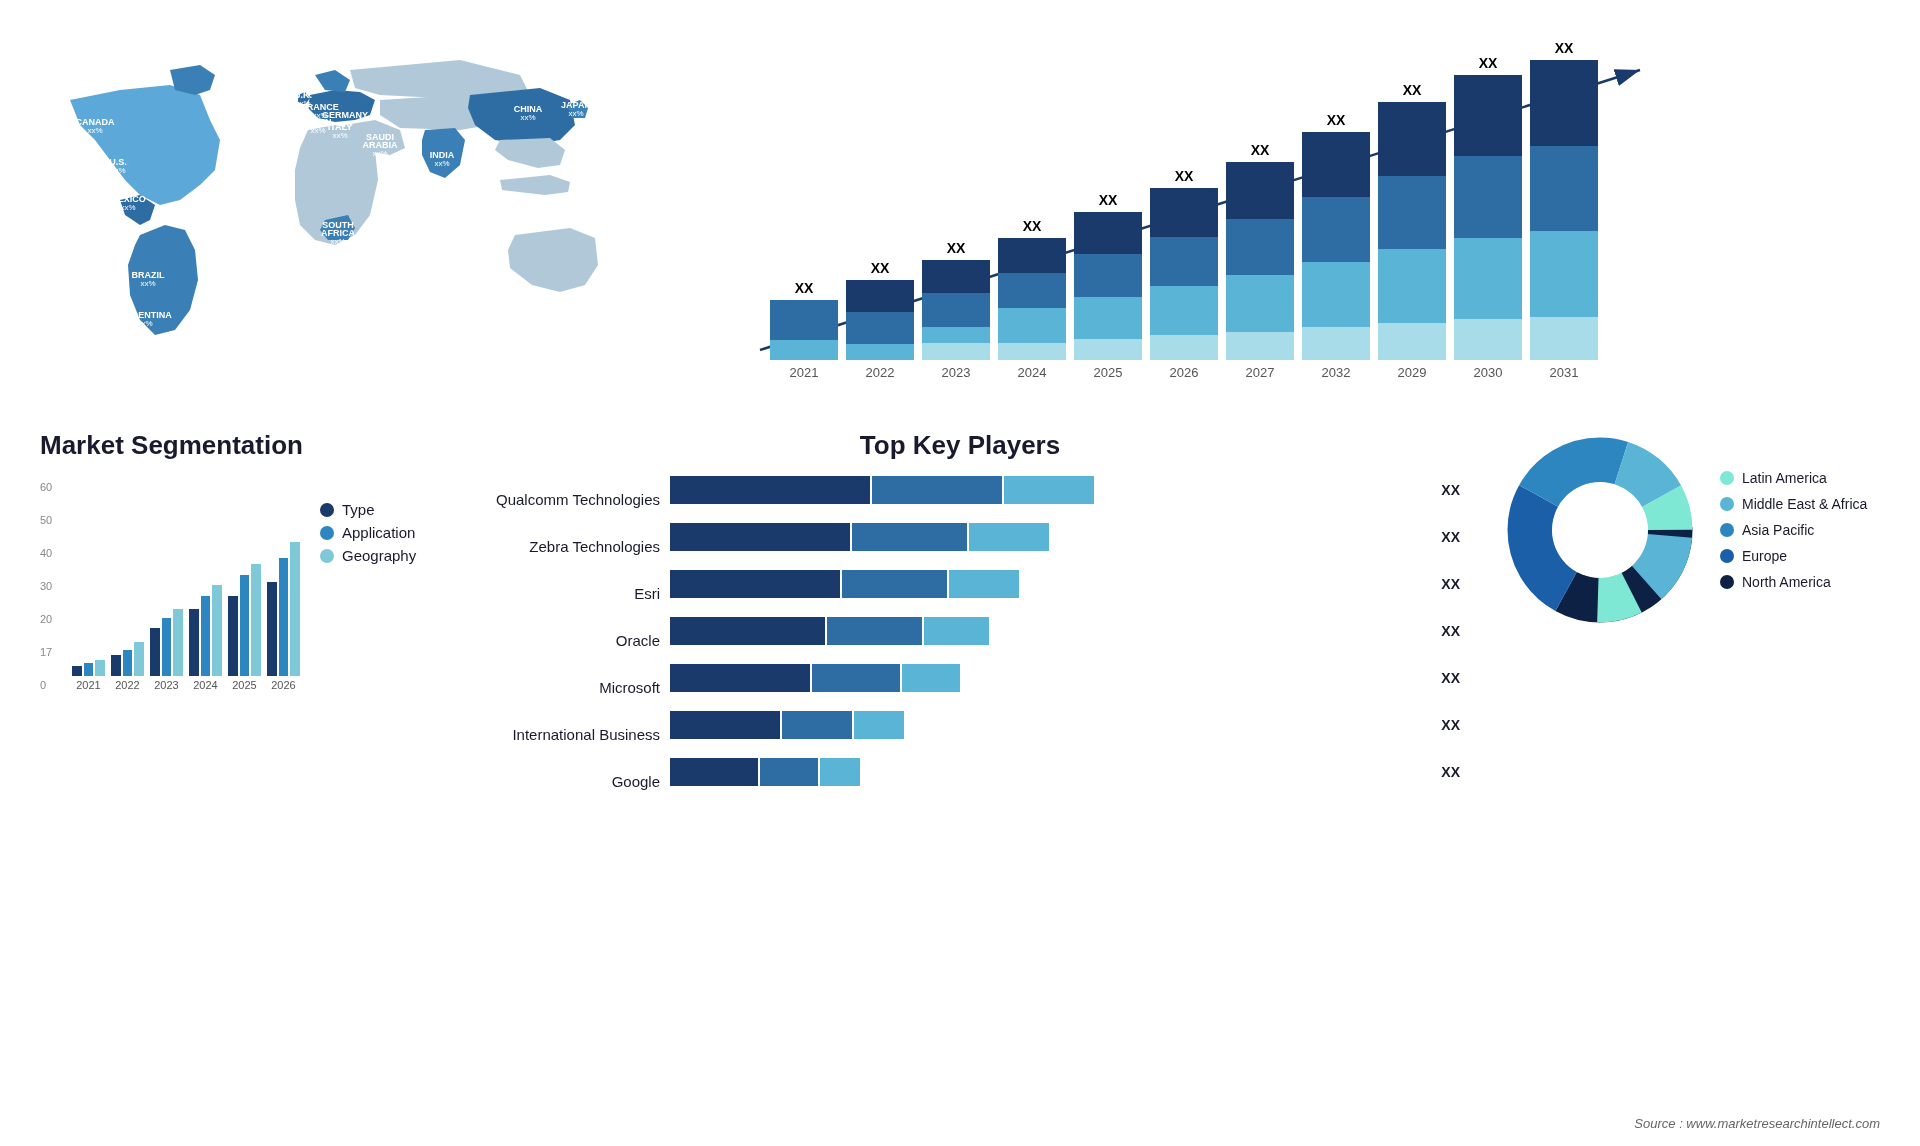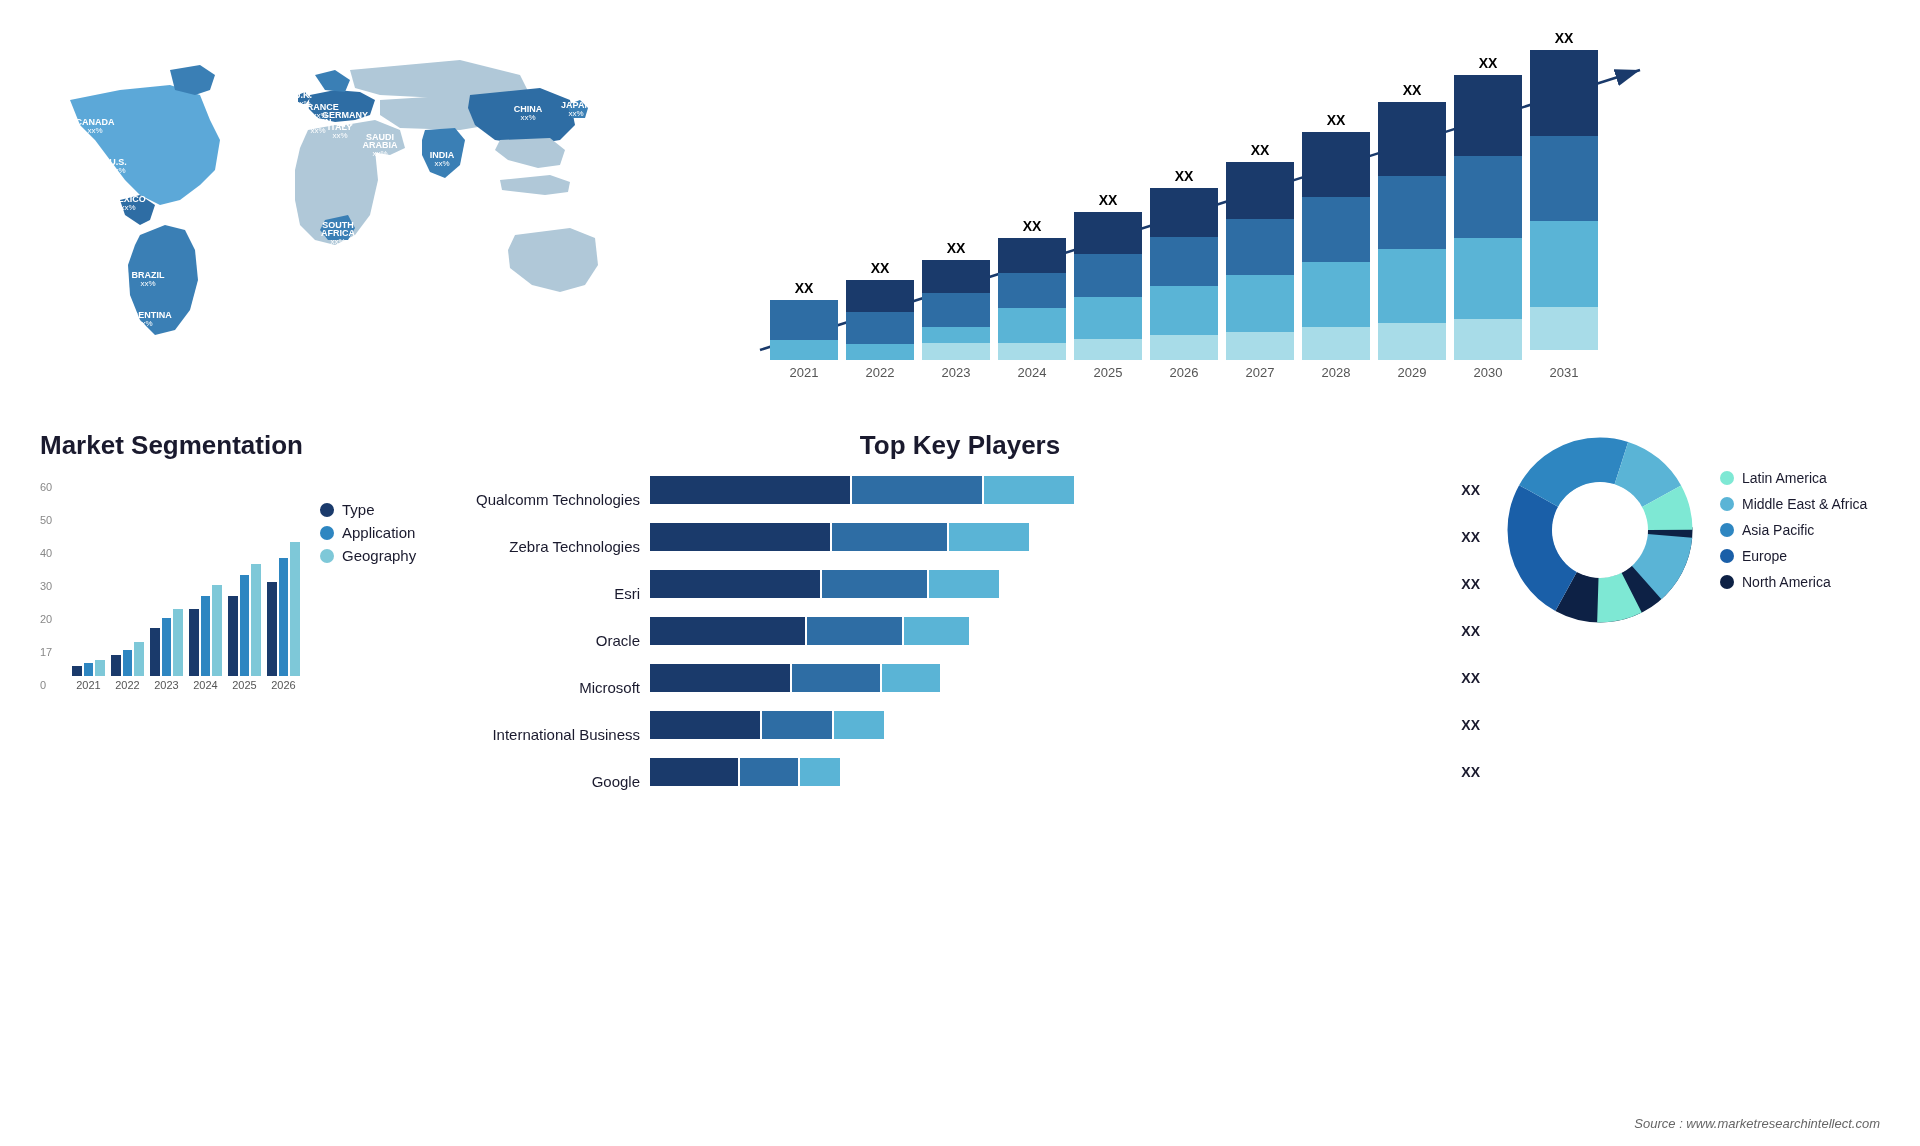--- a/index.html
+++ b/index.html
@@ -66,20 +66,21 @@
       flex: 1;
       height: 380px;
       position: relative;
       padding: 10px 20px 40px 60px;
     }
 
     
     .bottom-content {
       display: flex;
       padding: 10px 40px 10px 40px;
+      gap: 20px;
     }
 
     
     .segmentation-section {
       width: 380px;
       flex-shrink: 0;
     }
     .section-title {
       font-size: 26px;
       font-weight: 700;
@@ -396,21 +397,21 @@
         </div>
 
         <div style="display:flex;flex-direction:column;align-items:center;">
           <span style="font-size:14px;font-weight:700;margin-bottom:4px;">XX</span>
           <div style="width:68px;height:228px;display:flex;flex-direction:column;">
             <div style="flex:2;background:#1a3a6b;"></div>
             <div style="flex:2;background:#2e6da4;"></div>
             <div style="flex:2;background:#5ab4d6;"></div>
             <div style="flex:1;background:#a8dce8;"></div>
           </div>
-          <span style="font-size:13px;color:#555;margin-top:5px;">2028</span>
+          <span style="font-size:13px;color:#555;margin-top:5px;">2032</span>
         </div>
 
         <div style="display:flex;flex-direction:column;align-items:center;">
           <span style="font-size:14px;font-weight:700;margin-bottom:4px;">XX</span>
           <div style="width:68px;height:258px;display:flex;flex-direction:column;">
             <div style="flex:2;background:#1a3a6b;"></div>
             <div style="flex:2;background:#2e6da4;"></div>
             <div style="flex:2;background:#5ab4d6;"></div>
             <div style="flex:1;background:#a8dce8;"></div>
           </div>
@@ -429,21 +430,21 @@
         </div>
 
         <div style="display:flex;flex-direction:column;align-items:center;">
           <span style="font-size:14px;font-weight:700;margin-bottom:4px;">XX</span>
           <div style="width:68px;height:300px;display:flex;flex-direction:column;">
             <div style="flex:2;background:#1a3a6b;"></div>
             <div style="flex:2;background:#2e6da4;"></div>
             <div style="flex:2;background:#5ab4d6;"></div>
             <div style="flex:1;background:#a8dce8;"></div>
           </div>
-          <span style="font-size:13px;color:#555;margin-top:15px;">2031</span>
+          <span style="font-size:13px;color:#555;margin-top:5px;">2031</span>
         </div>
       </div>
     </div>
   </div>
 </div>
 
 <div class="bottom-content">
 
   <div class="segmentation-section">
     <h2 class="section-title">Market Segmentation</h2>

